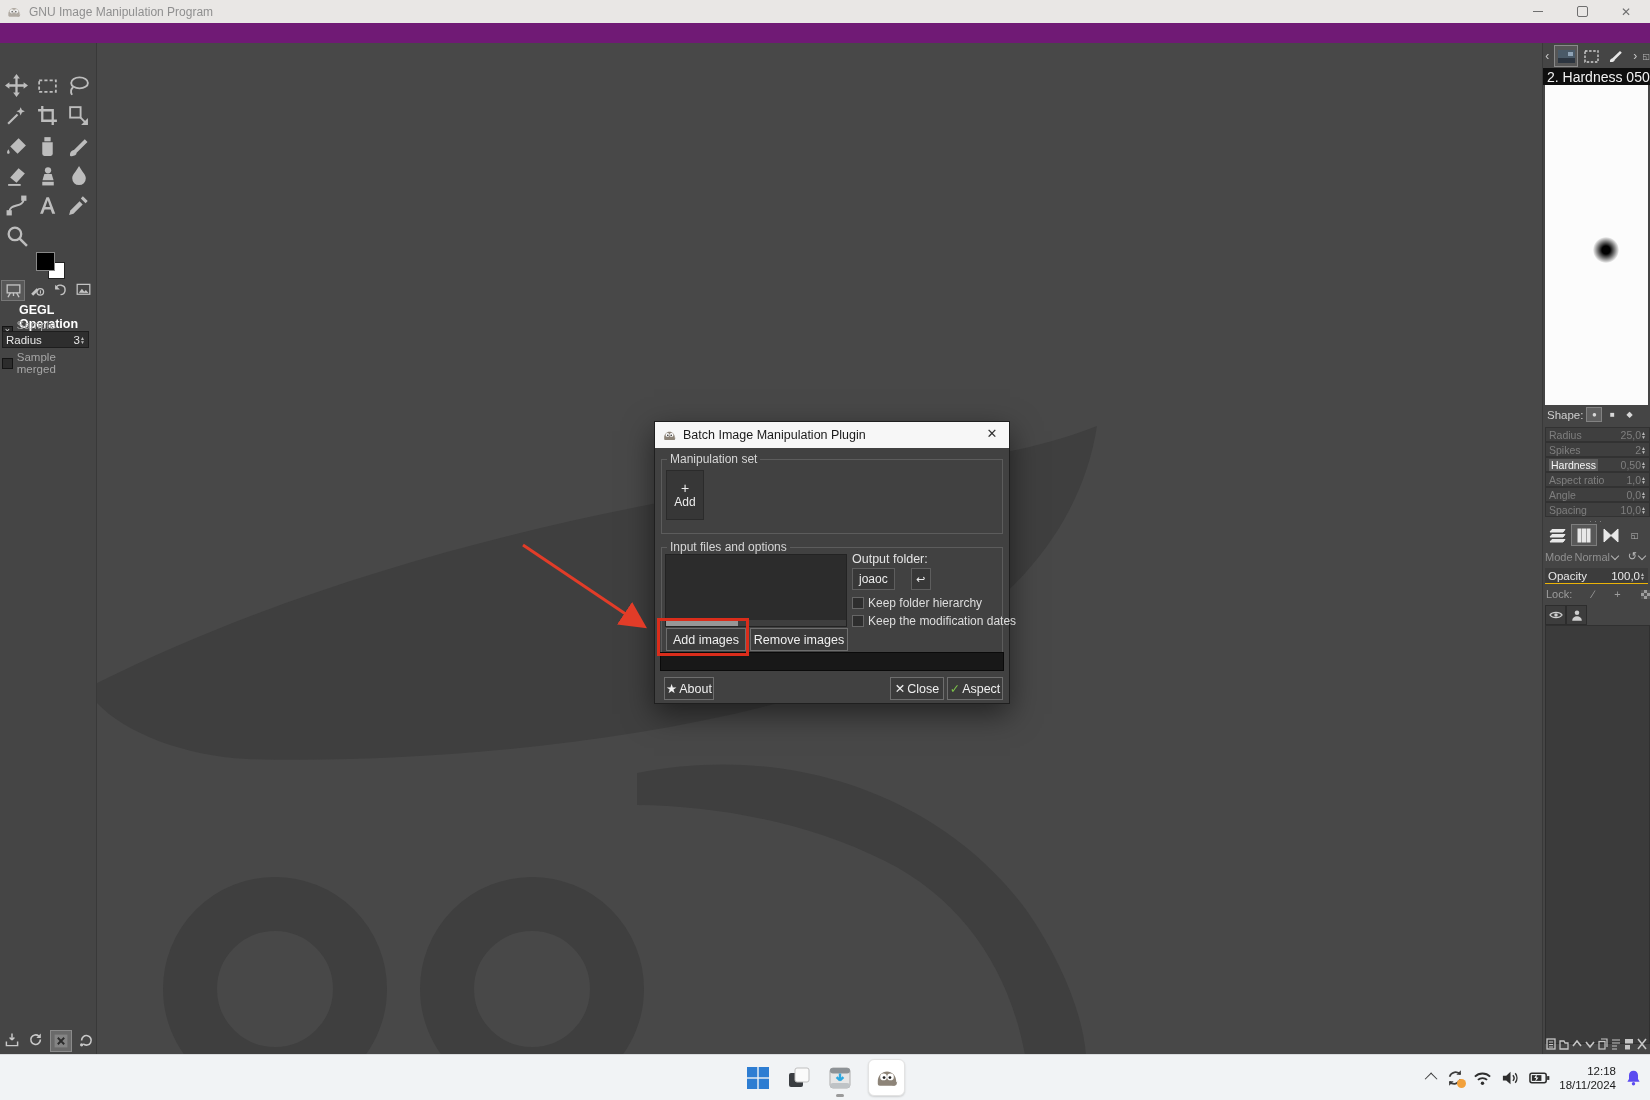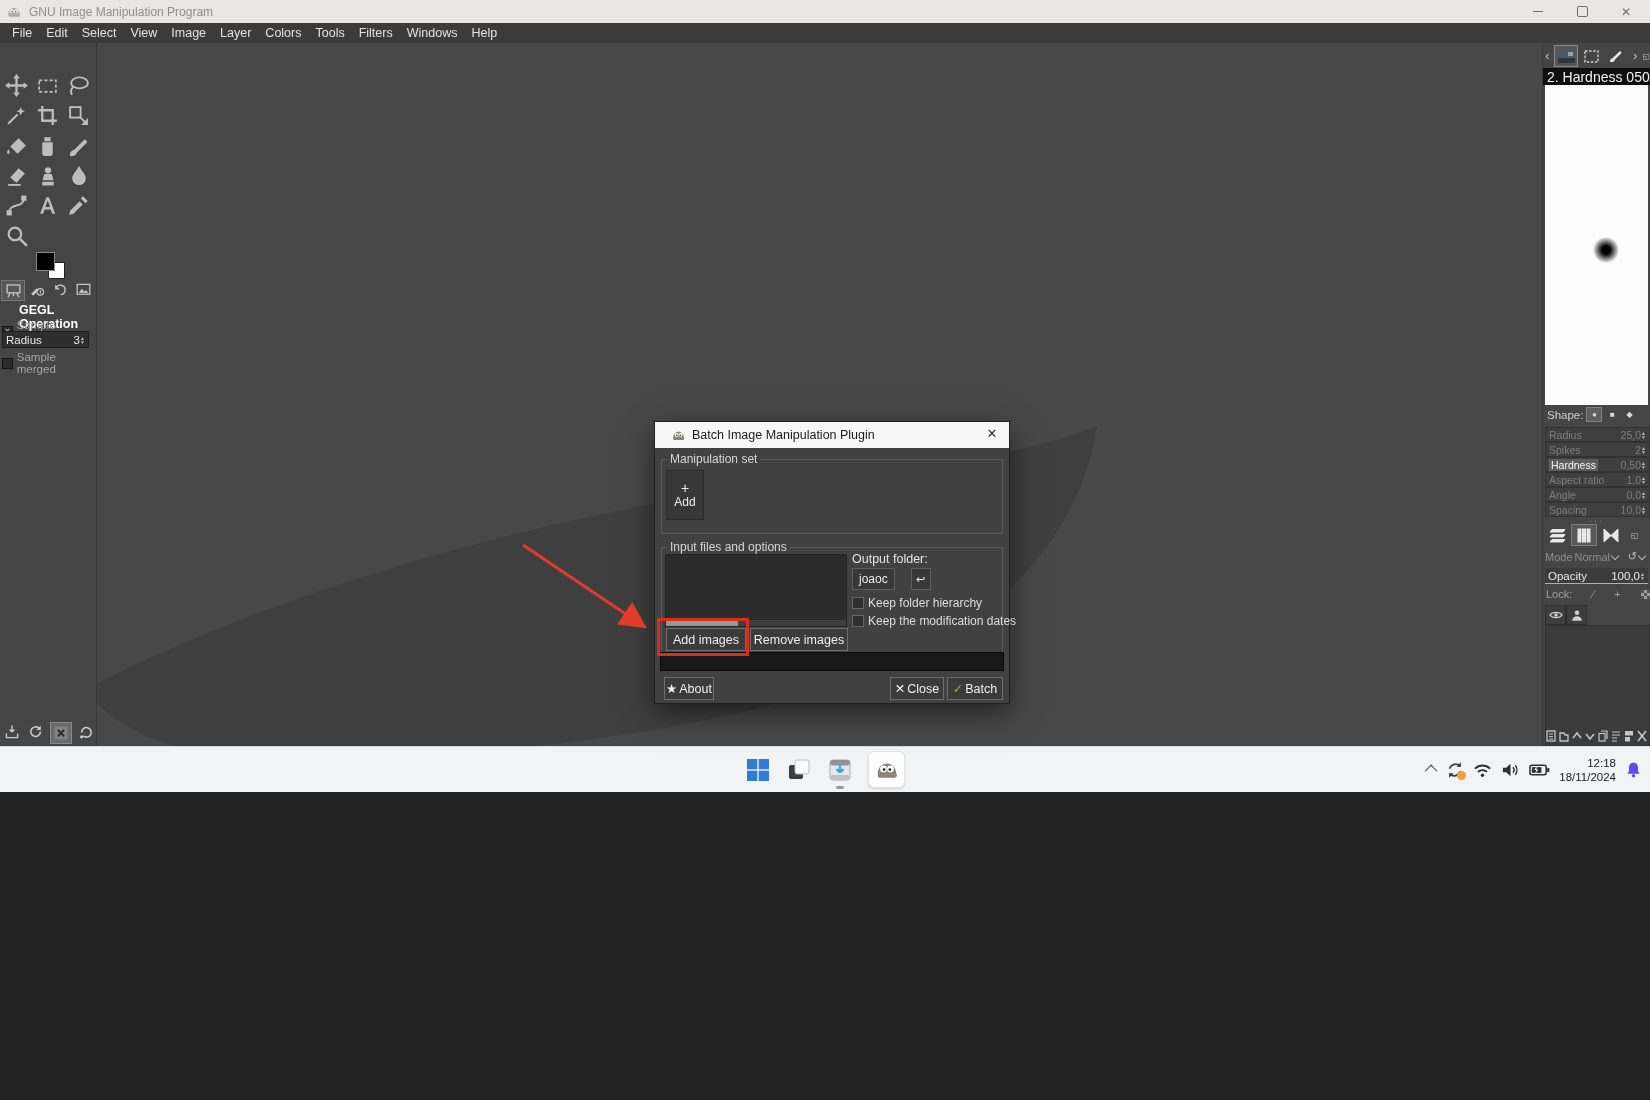--- a/index.html
+++ b/index.html
@@ -1,16 +1,16 @@
 <!DOCTYPE html>
 <html><head>
 <meta charset="utf-8">
 <style>
   html,body{margin:0;padding:0;background:#222;}
-  #app{position:relative;width:1650px;height:792px;overflow:hidden;background:#701a75;
+  #app{position:relative;width:1650px;height:1100px;overflow:hidden;background:#701a75;
        font-family:"Liberation Sans","DejaVu Sans",sans-serif;color:#e0e0e0;}
   svg{display:block;}
 
   
   .titlebar{position:absolute;top:0;left:0;right:0;height:23px;background:#e9e7e5;display:flex;align-items:center;}
   .titlebar .ttext{color:#8f8f8f;font-size:12px;margin-left:7px;}
   .win-controls{position:absolute;right:2px;top:0;height:23px;display:flex;align-items:center;}
   .win-btn{width:44px;height:23px;display:flex;align-items:center;justify-content:center;color:#6f6f6f;font-size:12px;}
   .min-bar{width:10px;height:1px;background:#6f6f6f;}
   .rest-box{width:9px;height:9px;border:1px solid #6f6f6f;border-radius:2px;}
@@ -40,21 +40,21 @@
   .tbb{width:20px;height:20px;display:flex;align-items:center;justify-content:center;}
   .tbb svg{width:16px;height:16px;fill:#c9c9c9;stroke:#c9c9c9;}
   .tbb.hl{background:#6a6a6a;border:1px solid #8a8a8a;}
 
   
   .canvas{position:absolute;left:97px;top:43px;width:1446px;bottom:45px;background:#484848;overflow:hidden;}
 
   
   .dialog{position:absolute;left:654px;top:421px;width:354px;height:281px;background:#414141;border:1px solid #1f1f1f;
           box-shadow:0 10px 28px rgba(0,0,0,.5);z-index:20;font-size:12px;}
-  .dlg-title{height:26px;background:#f7f7f7;display:flex;align-items:center;color:#1a1a1a;padding-left:9px;}
+  .dlg-title{height:26px;background:#f7f7f7;display:flex;align-items:center;color:#1a1a1a;}
   .dlg-title .dtext{font-size:12.5px;margin-left:6px;}
   .dlg-close{position:absolute;right:8px;top:4px;color:#333;font-size:13px;width:18px;text-align:center;}
   .group{position:absolute;border:1px solid #5c5c5c;}
   .group-label{position:absolute;top:-8px;left:5px;background:#414141;padding:0 3px;color:#d6d6d6;font-size:12px;white-space:nowrap;}
   .gbtn{background:#383838;border:1px solid #5e5e5e;color:#ececec;display:flex;align-items:center;justify-content:center;}
   .filelist{position:absolute;background:#2c2c2c;border:1px solid #232323;}
   .hscroll{position:absolute;left:0;bottom:0;height:6px;width:100%;background:#3e3e3e;}
   .hthumb{position:absolute;left:0;top:0;height:6px;width:40%;background:#979797;}
   .dchk{width:10px;height:10px;background:#2e2e2e;border:1px solid #666;}
   .dlg-btn{background:#3b3b3b;border:1px solid #6e6e6e;color:#efefef;font-size:12.5px;display:flex;align-items:center;justify-content:center;gap:2px;}
@@ -147,33 +147,20 @@
         </div>
       <div class="win-btn">
           <div class="rest-box"></div>
         </div>
       <div class="win-btn">
           <span>✕</span>
         </div>
     </div>
   </div>
 
-  <div class="menubar">
-    <span class="menu-item">File</span>
-    <span class="menu-item">Edit</span>
-    <span class="menu-item">Select</span>
-    <span class="menu-item">View</span>
-    <span class="menu-item">Image</span>
-    <span class="menu-item">Layer</span>
-    <span class="menu-item">Colors</span>
-    <span class="menu-item">Tools</span>
-    <span class="menu-item">Filters</span>
-    <span class="menu-item">Windows</span>
-    <span class="menu-item">Help</span>
-  </div>
 
   <div class="toolbox">
     <div class="tools">
       <div class="tool">
           <svg viewBox="0 0 22 22">
             <path d="M11 2v18M2 11h18" fill="none" stroke-width="2.2"></path>
             <path stroke="none" d="M11 0l3.2 4.2H7.8zM11 22l3.2-4.2H7.8zM0 11l4.2-3.2v6.4zM22 11l-4.2-3.2v6.4z"></path>
           </svg>
         </div>
       <div class="tool">
@@ -419,21 +406,21 @@
     <div class="dlg-btn" style="position:absolute;left:9px;top:255px;width:48px;height:21px;">
       <span>★</span>
       <span>About</span>
     </div>
     <div class="dlg-btn" style="position:absolute;left:235px;top:255px;width:52px;height:21px;">
       <span>✕</span>
       <span>Close</span>
     </div>
     <div class="dlg-btn" style="position:absolute;left:292px;top:255px;width:54px;height:21px;">
       <span style="color:#7cc14a;">✓</span>
-      <span>Batch</span>
+      <span>Aspect</span>
     </div>
   </div>
 
   <svg class="arrow-layer">
     <defs>
       <marker id="ah" markerWidth="10" markerHeight="9" refX="7" refY="4.5" orient="auto">
         <path d="M0 0 L9 4.5 L0 9 z" fill="#e23c28"></path>
       </marker>
     </defs>
     <line x1="523" y1="545" x2="642" y2="625" stroke="#e23c28" stroke-width="3" marker-end="url(#ah)"></line>

